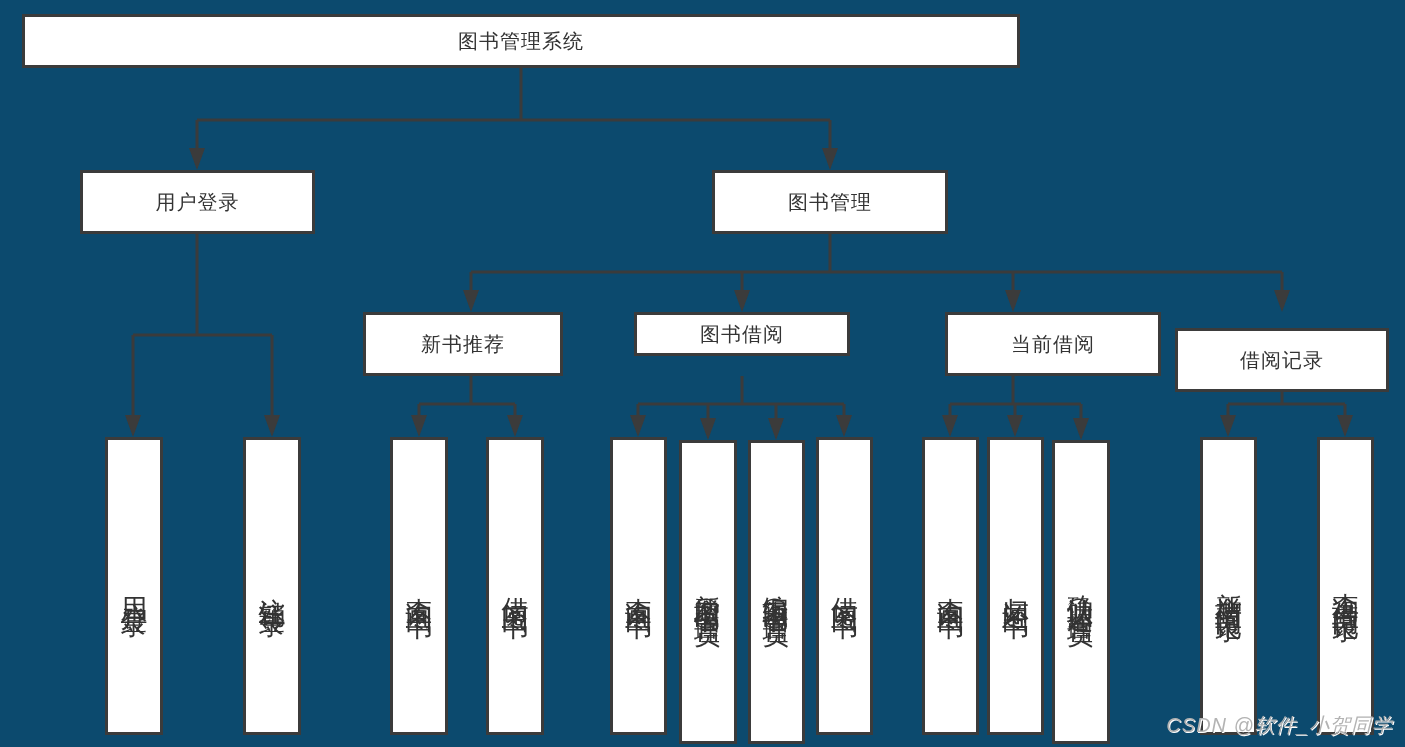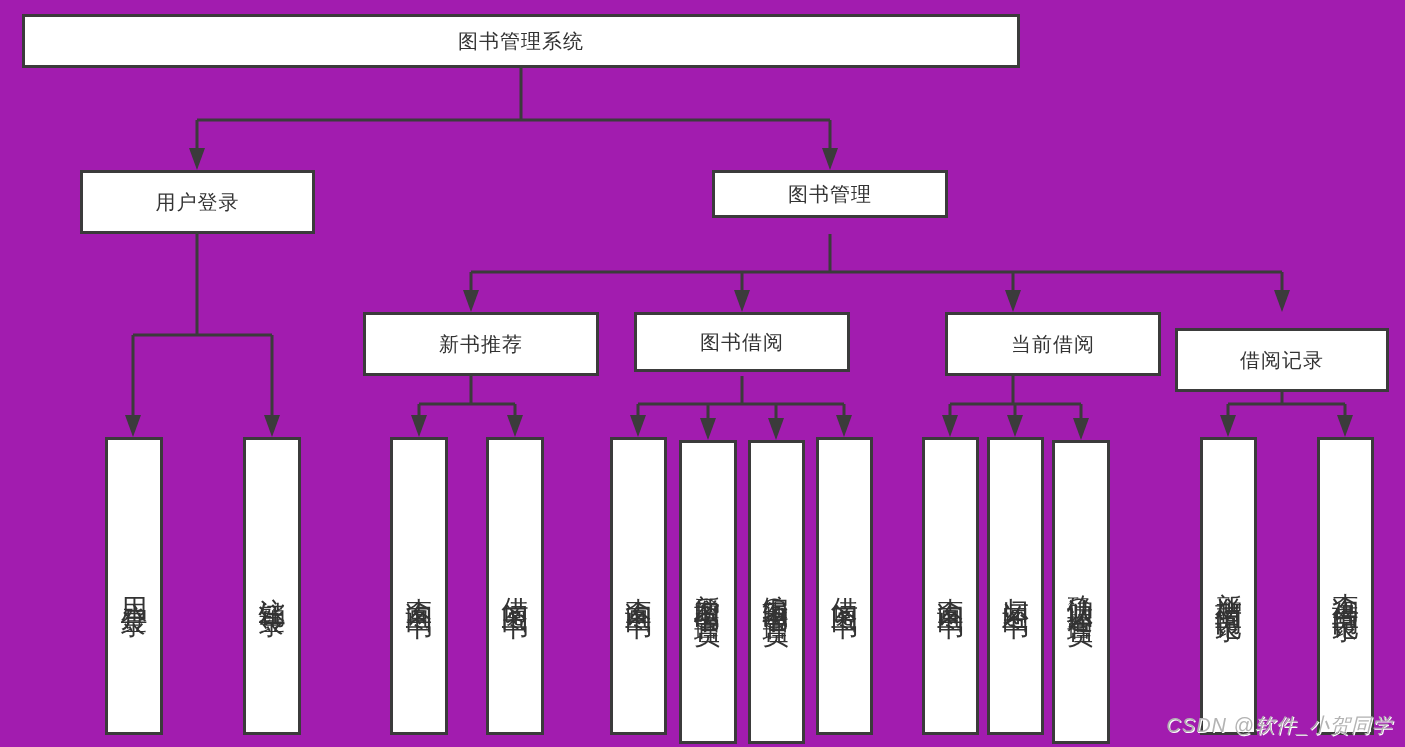--- a/index.html
+++ b/index.html
@@ -1,20 +1,20 @@
 <!DOCTYPE html>
 <html><head>
 <meta charset="utf-8">
 <style>
   html, body { margin: 0; padding: 0; background: #ffffff; }
   #stage {
     position: relative;
     width: 1405px;
     height: 747px;
-    background: #a21caf;
+    background: #0c4a6e;
     font-family: "Liberation Sans", "DejaVu Sans", sans-serif;
     overflow: hidden;
   }
   #wires {
     position: absolute;
     left: 0; top: 0;
     width: 1405px; height: 747px;
   }
   .node {
     position: absolute;
@@ -99,28 +99,28 @@
     </g>
   </svg>
 
   <div class="node hbox" style="left:22px; top:14px; width:998px; height:54px;">
     <span>图书管理系统</span>
   </div>
 
   <div class="node hbox" style="left:80px; top:170px; width:235px; height:64px;">
     <span>用户登录</span>
   </div>
-  <div class="node hbox" style="left:712px; top:170px; width:236px; height:48px;">
+  <div class="node hbox" style="left:712px; top:170px; width:236px; height:64px;">
     <span>图书管理</span>
   </div>
 
-  <div class="node hbox" style="left:363px; top:312px; width:236px; height:64px;">
+  <div class="node hbox" style="left:363px; top:312px; width:200px; height:64px;">
     <span>新书推荐</span>
   </div>
-  <div class="node hbox" style="left:634px; top:312px; width:216px; height:60px;">
+  <div class="node hbox" style="left:634px; top:312px; width:216px; height:44px;">
     <span>图书借阅</span>
   </div>
   <div class="node hbox" style="left:945px; top:312px; width:216px; height:64px;">
     <span>当前借阅</span>
   </div>
   <div class="node hbox" style="left:1175px; top:312px; width:214px; height:64px;margin-top:16px;">
     <span>借阅记录</span>
   </div>
 
   <div class="node vbox" style="left:105px; top:437px; width:58px; height:298px;">

